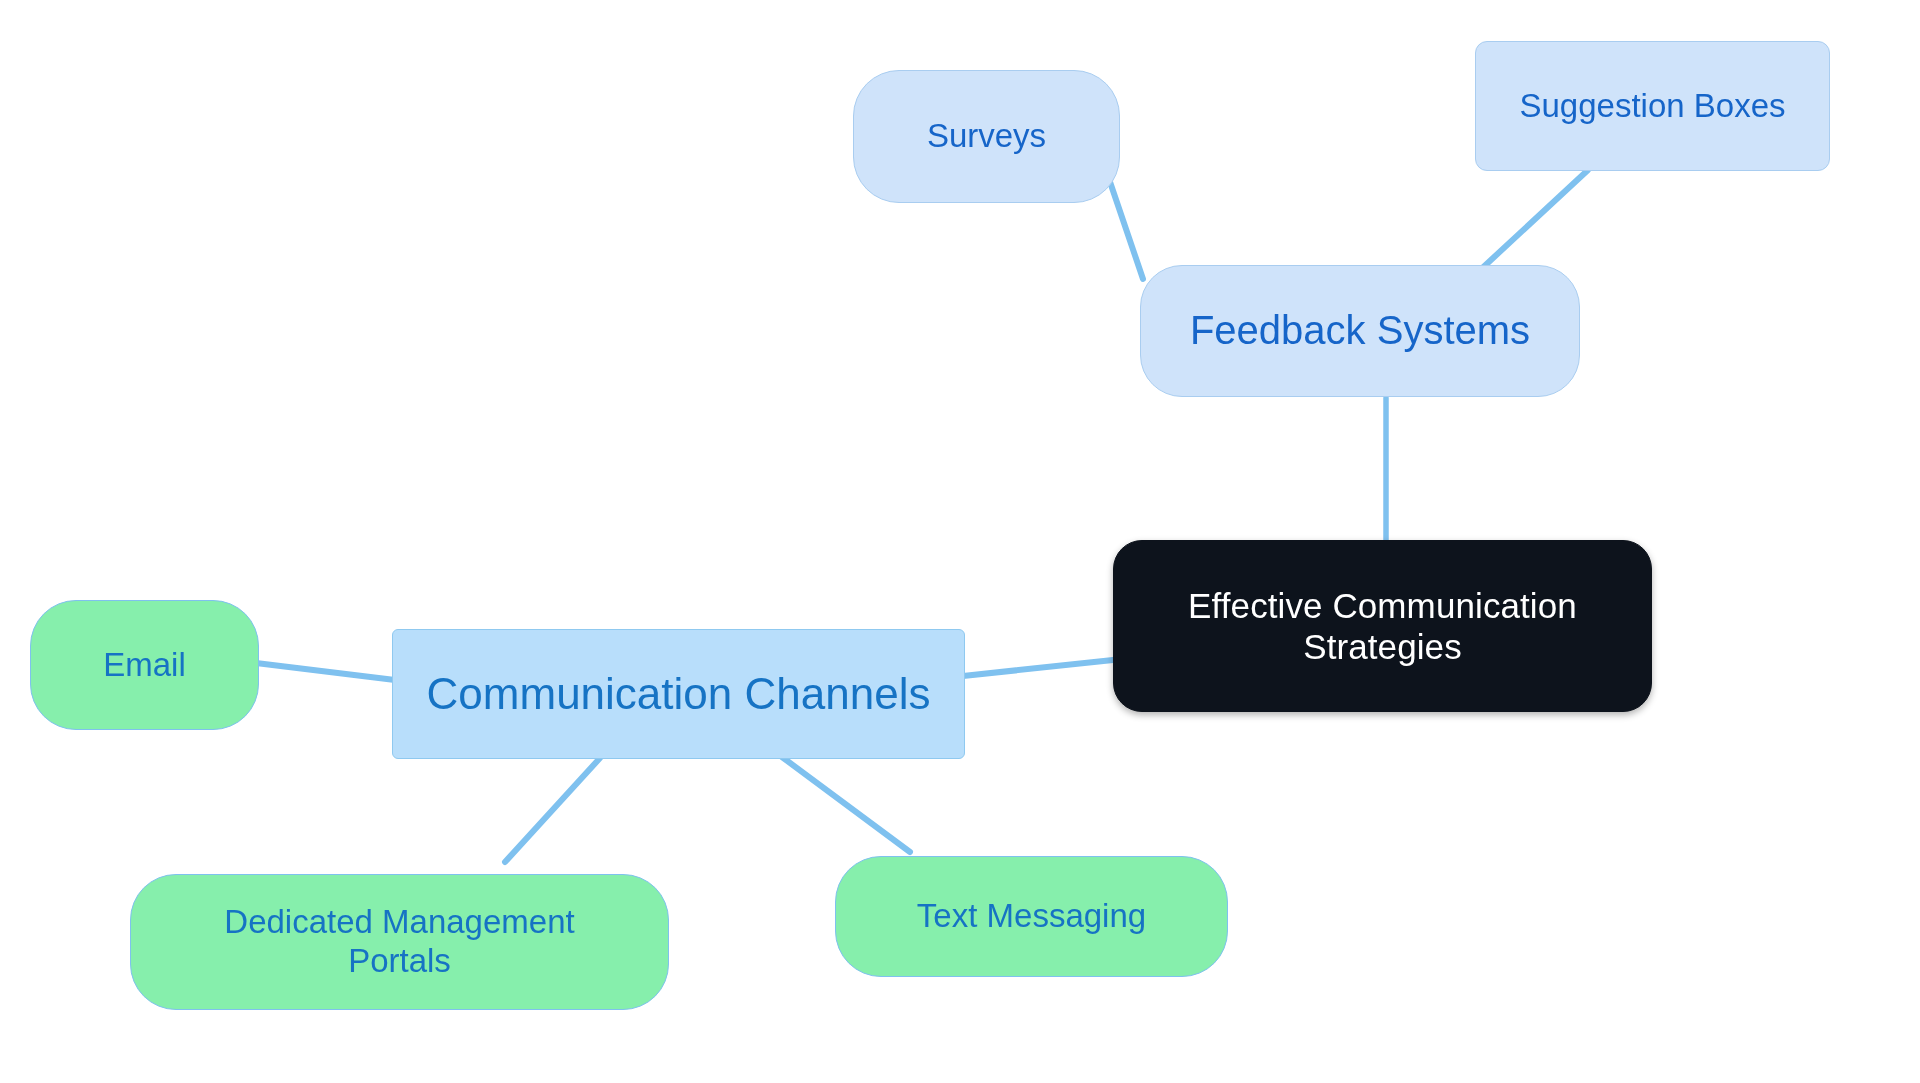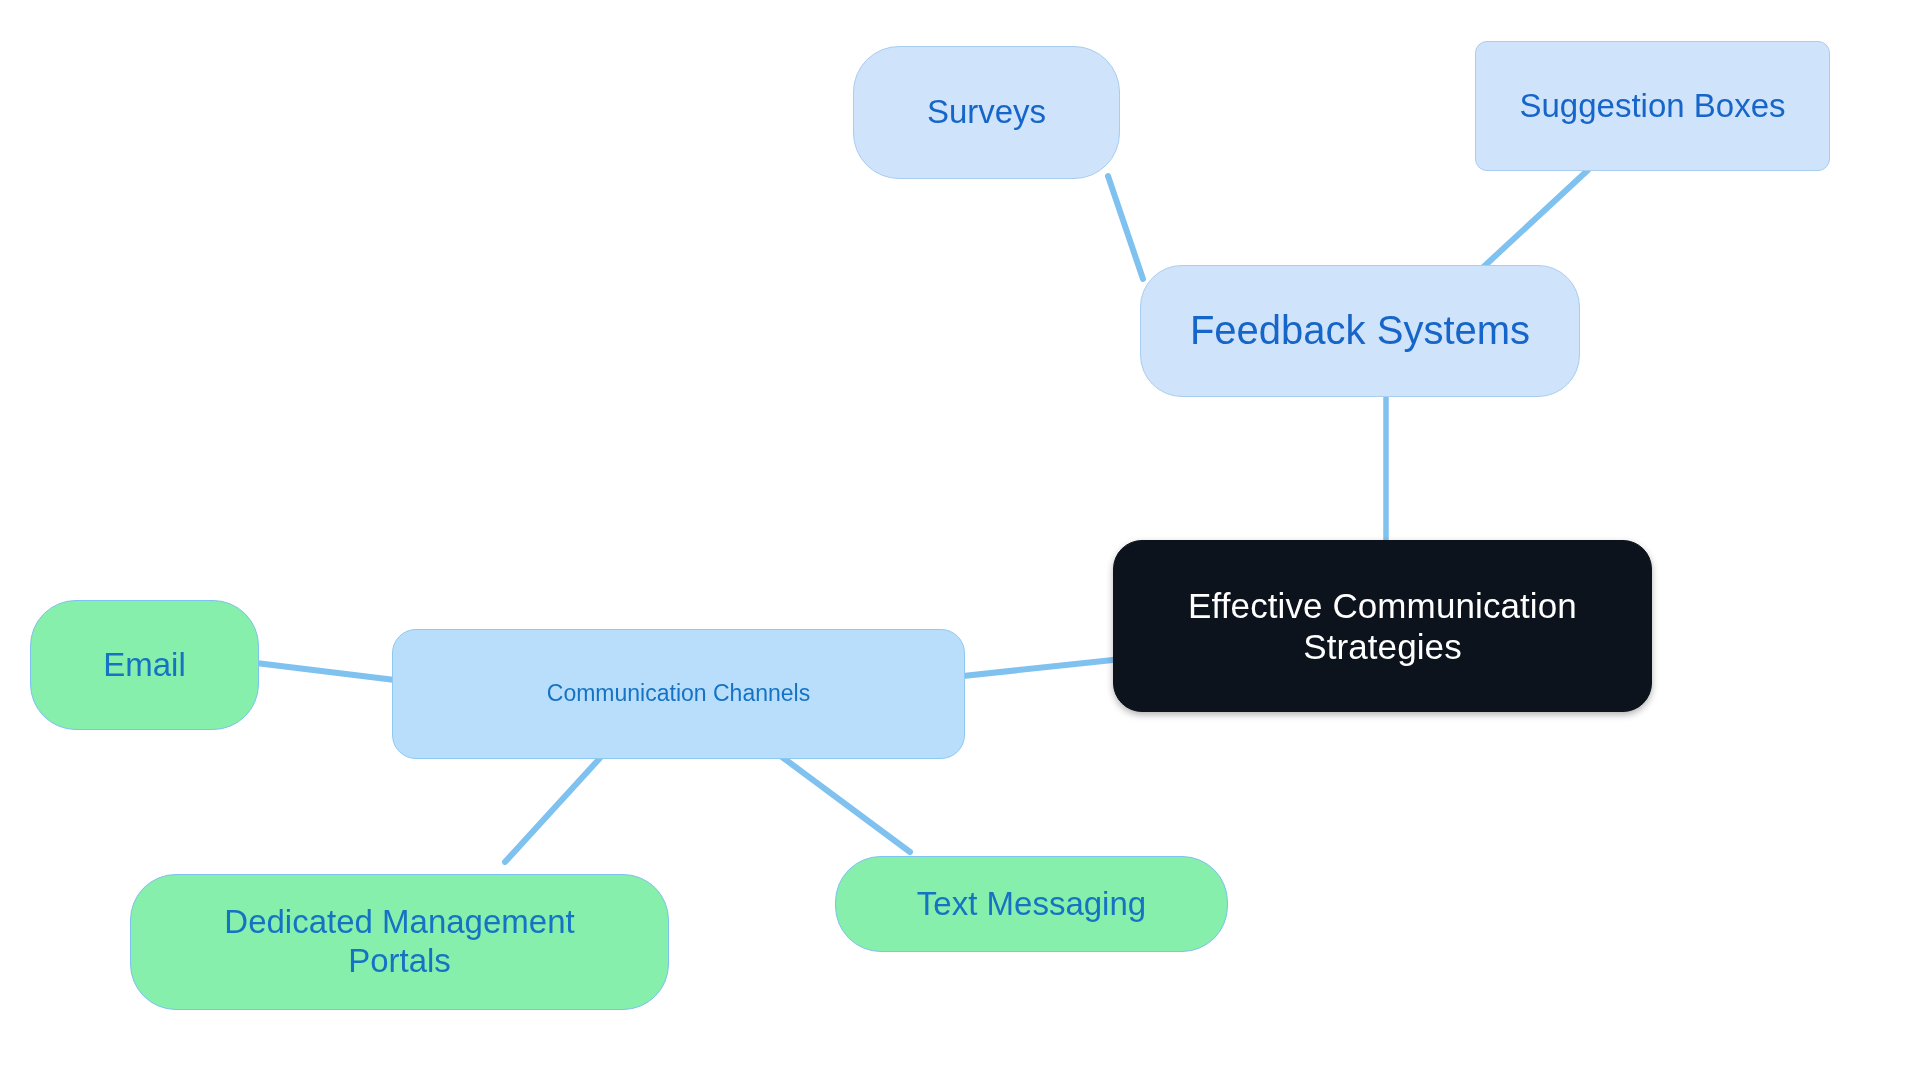--- a/index.html
+++ b/index.html
@@ -44,22 +44,22 @@
     border: 1px solid #0d131c;
     border-radius: 38px;
     font-size: 35px;
     letter-spacing: 0.1px;
     box-shadow: 0 3px 7px rgba(0,0,0,0.30);
   }
   .node-branch {
     background: #b8defb;
     color: #1673c4;
     border: 1.6px solid #8fc9f0;
-    border-radius: 24px;
-    font-size: 23px;
+    border-radius: 6px;
+    font-size: 44px;
   }
   .node-branch-pale {
     background: #cfe3fa;
     color: #1665c9;
     border: 1.6px solid #a9cdf0;
     border-radius: 42px;
     font-size: 40px;
   }
   .node-leaf {
     background: #86efac;
@@ -100,38 +100,38 @@
 
   <div class="node node-root" style="left:1113px; top:540px; width:539px; height:172px;border-radius:29px;">
     <span class="node-label">Effective Communication
 Strategies</span>
   </div>
 
   <div class="node node-branch-pale" style="left:1140px; top:265px; width:440px; height:132px;">
     <span class="node-label">Feedback Systems</span>
   </div>
 
-  <div class="node node-leaf-pale" style="left:853px; top:46px; width:267px; height:133px;">
+  <div class="node node-leaf-pale" style="left:853px; top:70px; width:267px; height:133px;">
     <span class="node-label">Surveys</span>
   </div>
 
   <div class="node node-leaf-pale" style="left:1475px; top:41px; width:355px; height:130px;border-radius:12px;">
     <span class="node-label">Suggestion Boxes</span>
   </div>
 
   <div class="node node-branch" style="left:392px; top:629px; width:573px; height:130px;">
     <span class="node-label">Communication Channels</span>
   </div>
 
   <div class="node node-leaf" style="left:30px; top:584px; width:229px; height:130px;">
     <span class="node-label">Email</span>
   </div>
 
   <div class="node node-leaf" style="left:130px; top:858px; width:539px; height:136px;">
     <span class="node-label">Dedicated Management
 Portals</span>
   </div>
 
-  <div class="node node-leaf" style="left:835px; top:840px; width:393px; height:96px;">
+  <div class="node node-leaf" style="left:835px; top:840px; width:393px; height:121px;">
     <span class="node-label">Text Messaging</span>
   </div>
 
 </div>
 
 </body></html>

